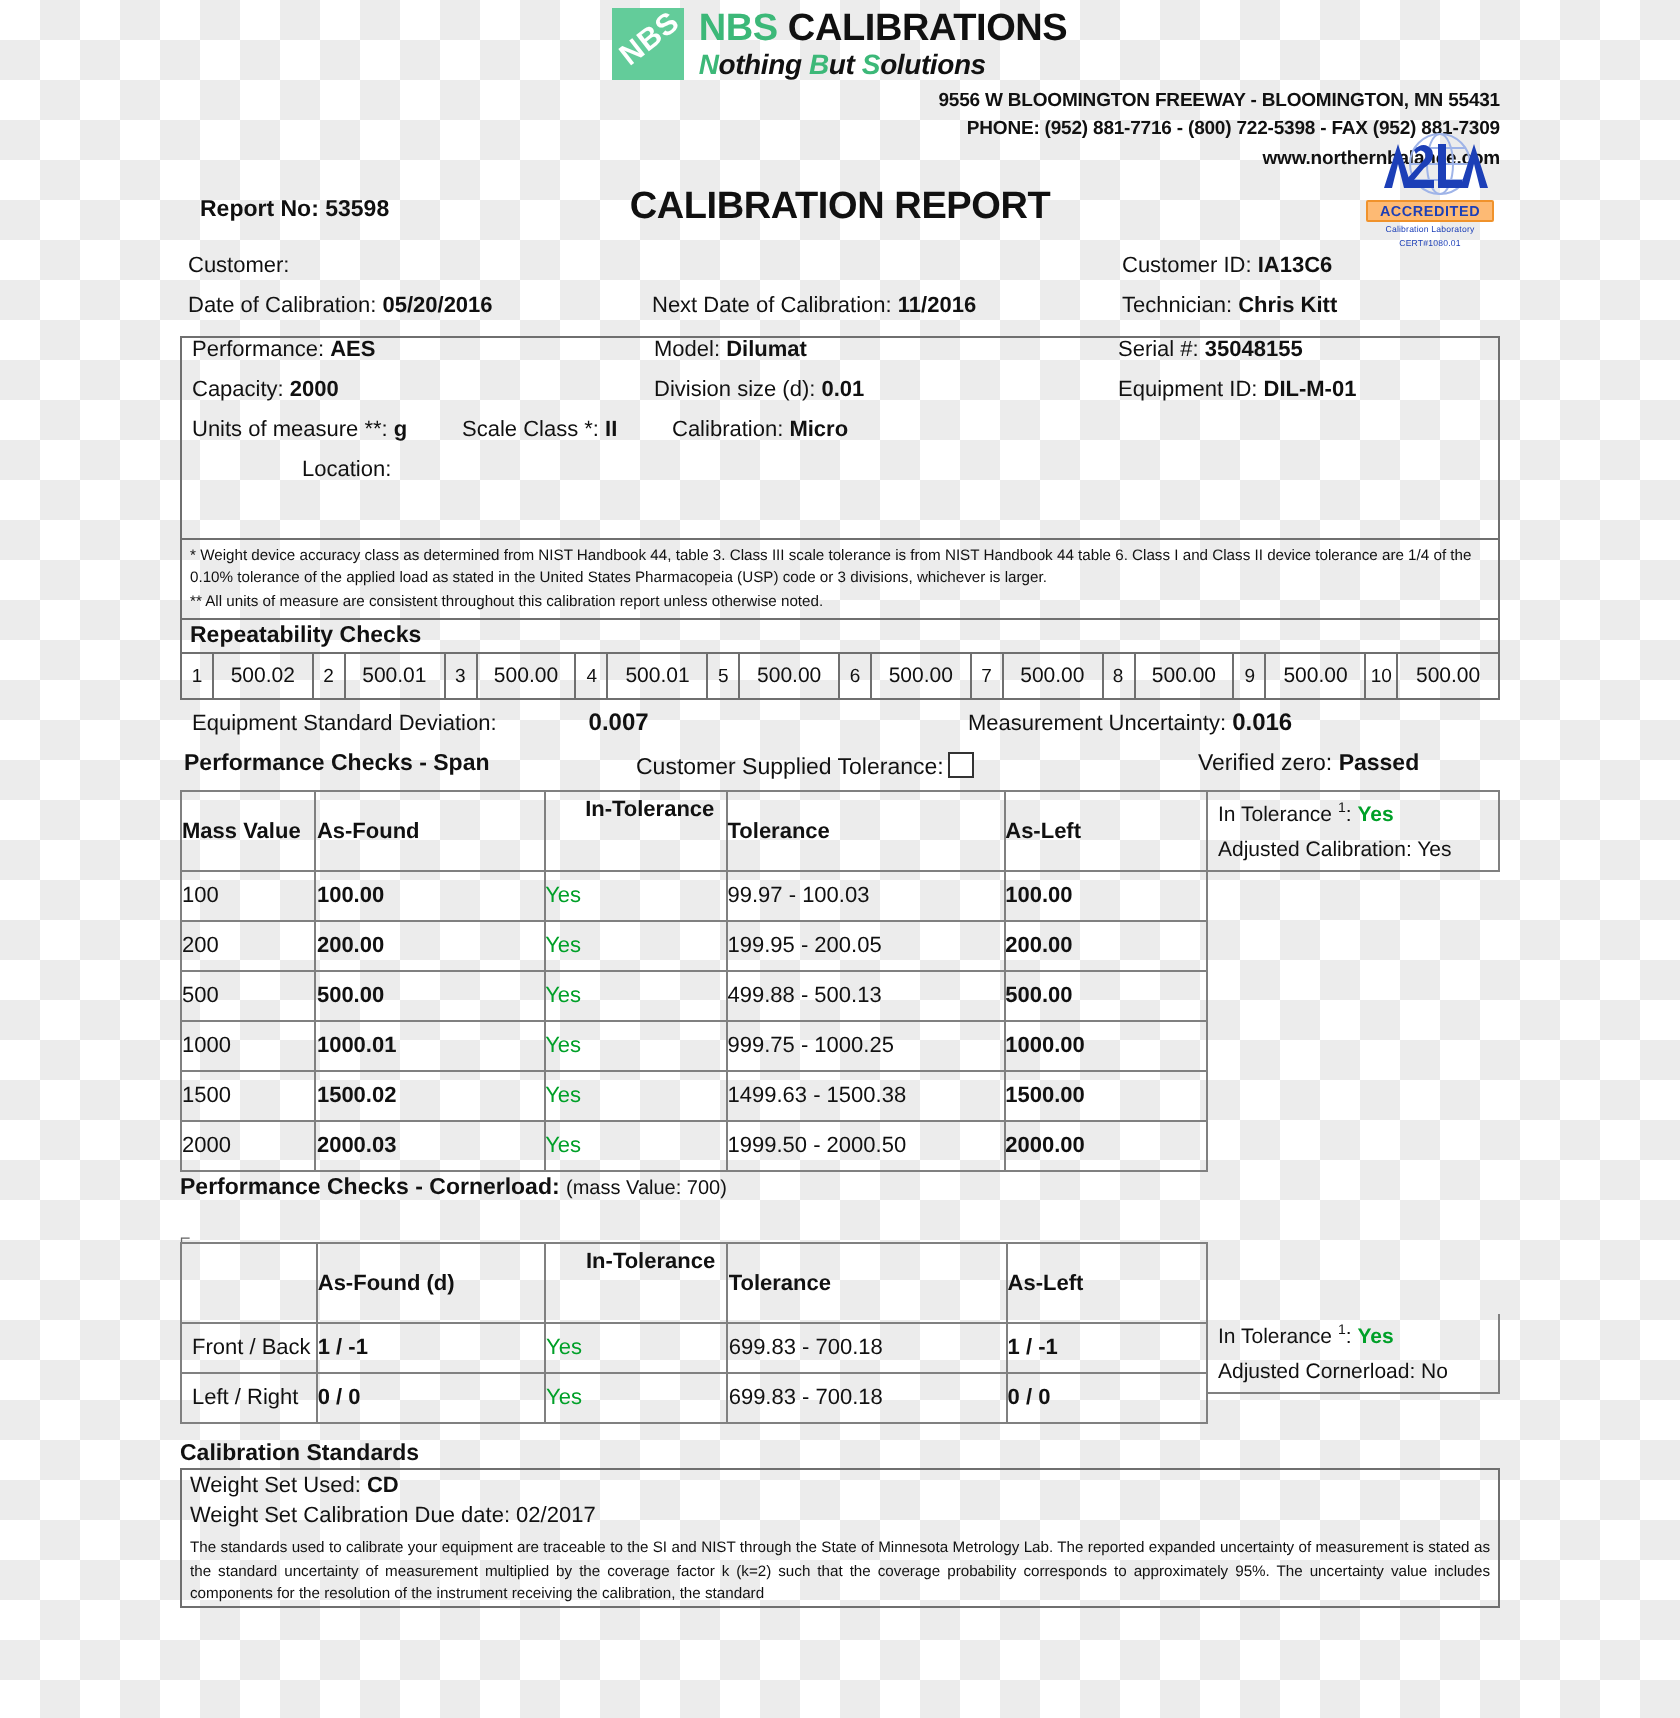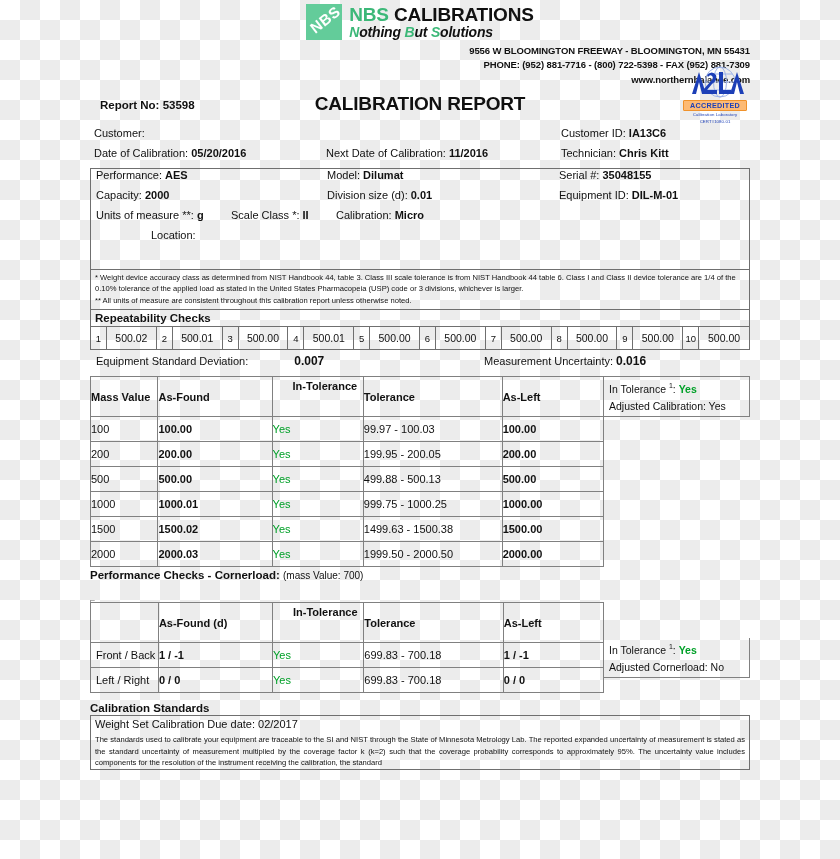--- a/index.html
+++ b/index.html
@@ -253,20 +253,25 @@
         <div class="cellgrp">
           <div class="rep-n">10</div>
           <div class="rep-v">500.00</div>
         </div>
       </div>
   <div class="rep-foot">
     <span class="f1"><span>Equipment Standard Deviation:</span><b>0.007</b></span>
     <span class="f2"><span>Measurement Uncertainty:</span> <b>0.016</b></span>
   </div>
 
+  <div class="span-head">
+    <span class="sh1">Performance Checks - Span</span>
+    <span class="sh2"><span>Customer Supplied Tolerance:</span><span class="chk"></span></span>
+    <span class="sh3"><span>Verified zero:</span> <b>Passed</b></span>
+  </div>
 
   <div class="span-wrap">
     <table class="grid">
       <thead>
             <tr id="span-head-row">
               <th style="width: 70px;">Mass Value</th>
               <th style="width: 120px;">As-Found</th>
               <th class="tl" style="width: 72px;">In-Tolerance</th>
               <th style="width: 146px;">Tolerance</th>
               <th style="width: 106px;">As-Left</th>
@@ -356,18 +361,19 @@
     </table>
     <div class="side-box cl-side">
       <div class="sb"><span>In Tolerance</span> <sup>1</sup><span>: </span><b class="yes">Yes</b></div>
       <div class="sb2">Adjusted Cornerload: No</div>
     </div>
   </div>
 
 
   <div class="cs-title">Calibration Standards</div>
   <div class="cs-box">
+    <div class="cs-line"><span>Weight Set Used:</span> <b>CD</b></div>
     <div class="cs-line">Weight Set Calibration Due date: 02/2017</div>
     <p class="cs-para">The standards used to calibrate your equipment are traceable to the SI and NIST through the State of Minnesota Metrology Lab. The reported expanded uncertainty of measurement is stated as the standard uncertainty of measurement multiplied by the coverage factor k (k=2) such that the coverage probability corresponds to approximately 95%. The uncertainty value includes components for the resolution of the instrument receiving the calibration, the standard</p>
   </div>
 
  </div>
 </div>
 
 </body></html>

